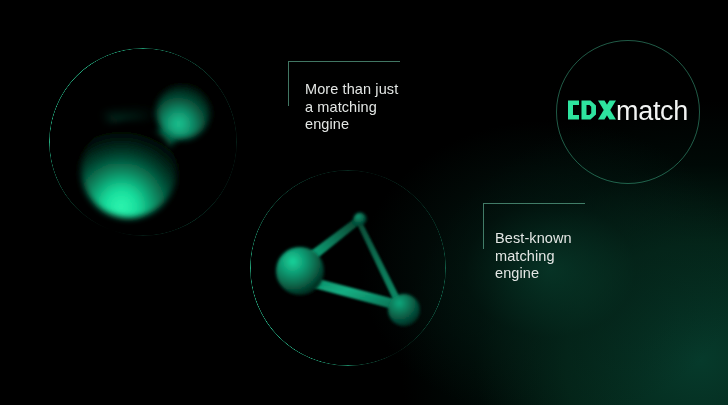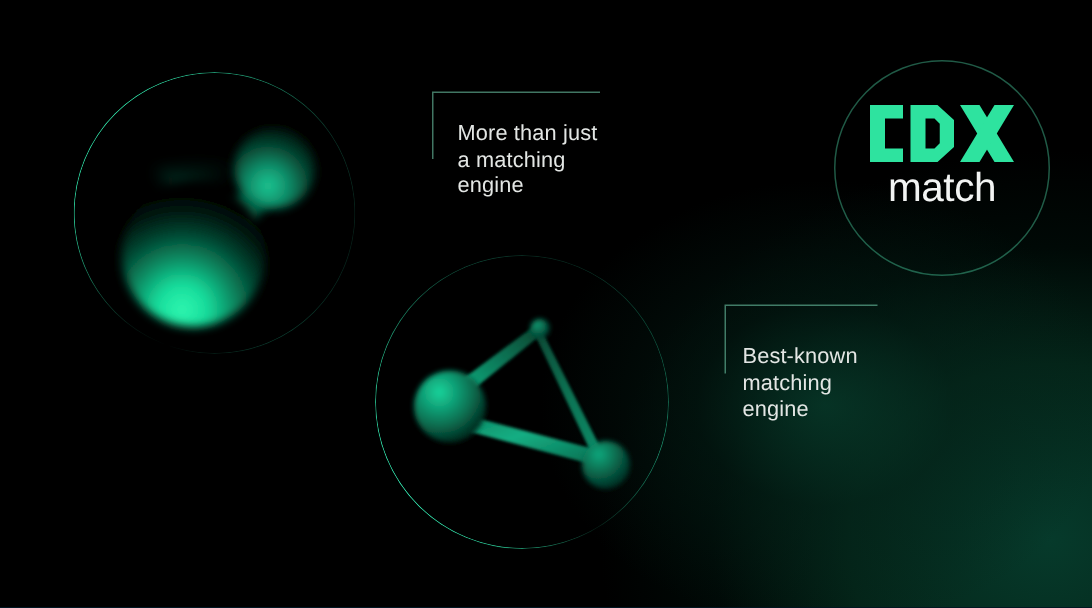--- a/index.html
+++ b/index.html
@@ -10,21 +10,21 @@
     height: 405px;
     background: #000000;
     overflow: hidden;
     font-family: "Liberation Sans", sans-serif;
   }
 
   #stage {
     position: relative;
     width: 728px;
     height: 405px;
-    background: #0369a1;
+    background: #6d28d9;
     overflow: hidden;
   }
 
   
   .bg-base {
     position: absolute;
     inset: 0;
     background: #000000;
   }
   .bg-glow-main {
@@ -146,21 +146,21 @@
   #callout-2 { left: 483px; top: 203px; width: 120px; height: 90px; }
   #callout-2 .bracket { width: 102px; height: 46px; }
   #callout-2 .callout-text { left: 12px; top: 27px; width: 115px; }
 
   
   #logo-lockup {
     position: absolute;
     left: 568px; top: 70px;
     width: 120px; height: 80px;
     display: flex;
-    flex-direction: column;
+    flex-direction: row;
     align-items: center;
     justify-content: flex-start;
   }
   #logo-mark { display: block; }
   #logo-wordmark {
     margin-top: 2px;
     color: #f2f4f3;
     font-family: "Liberation Sans", sans-serif;
     font-size: 27px;
     line-height: 30px;

